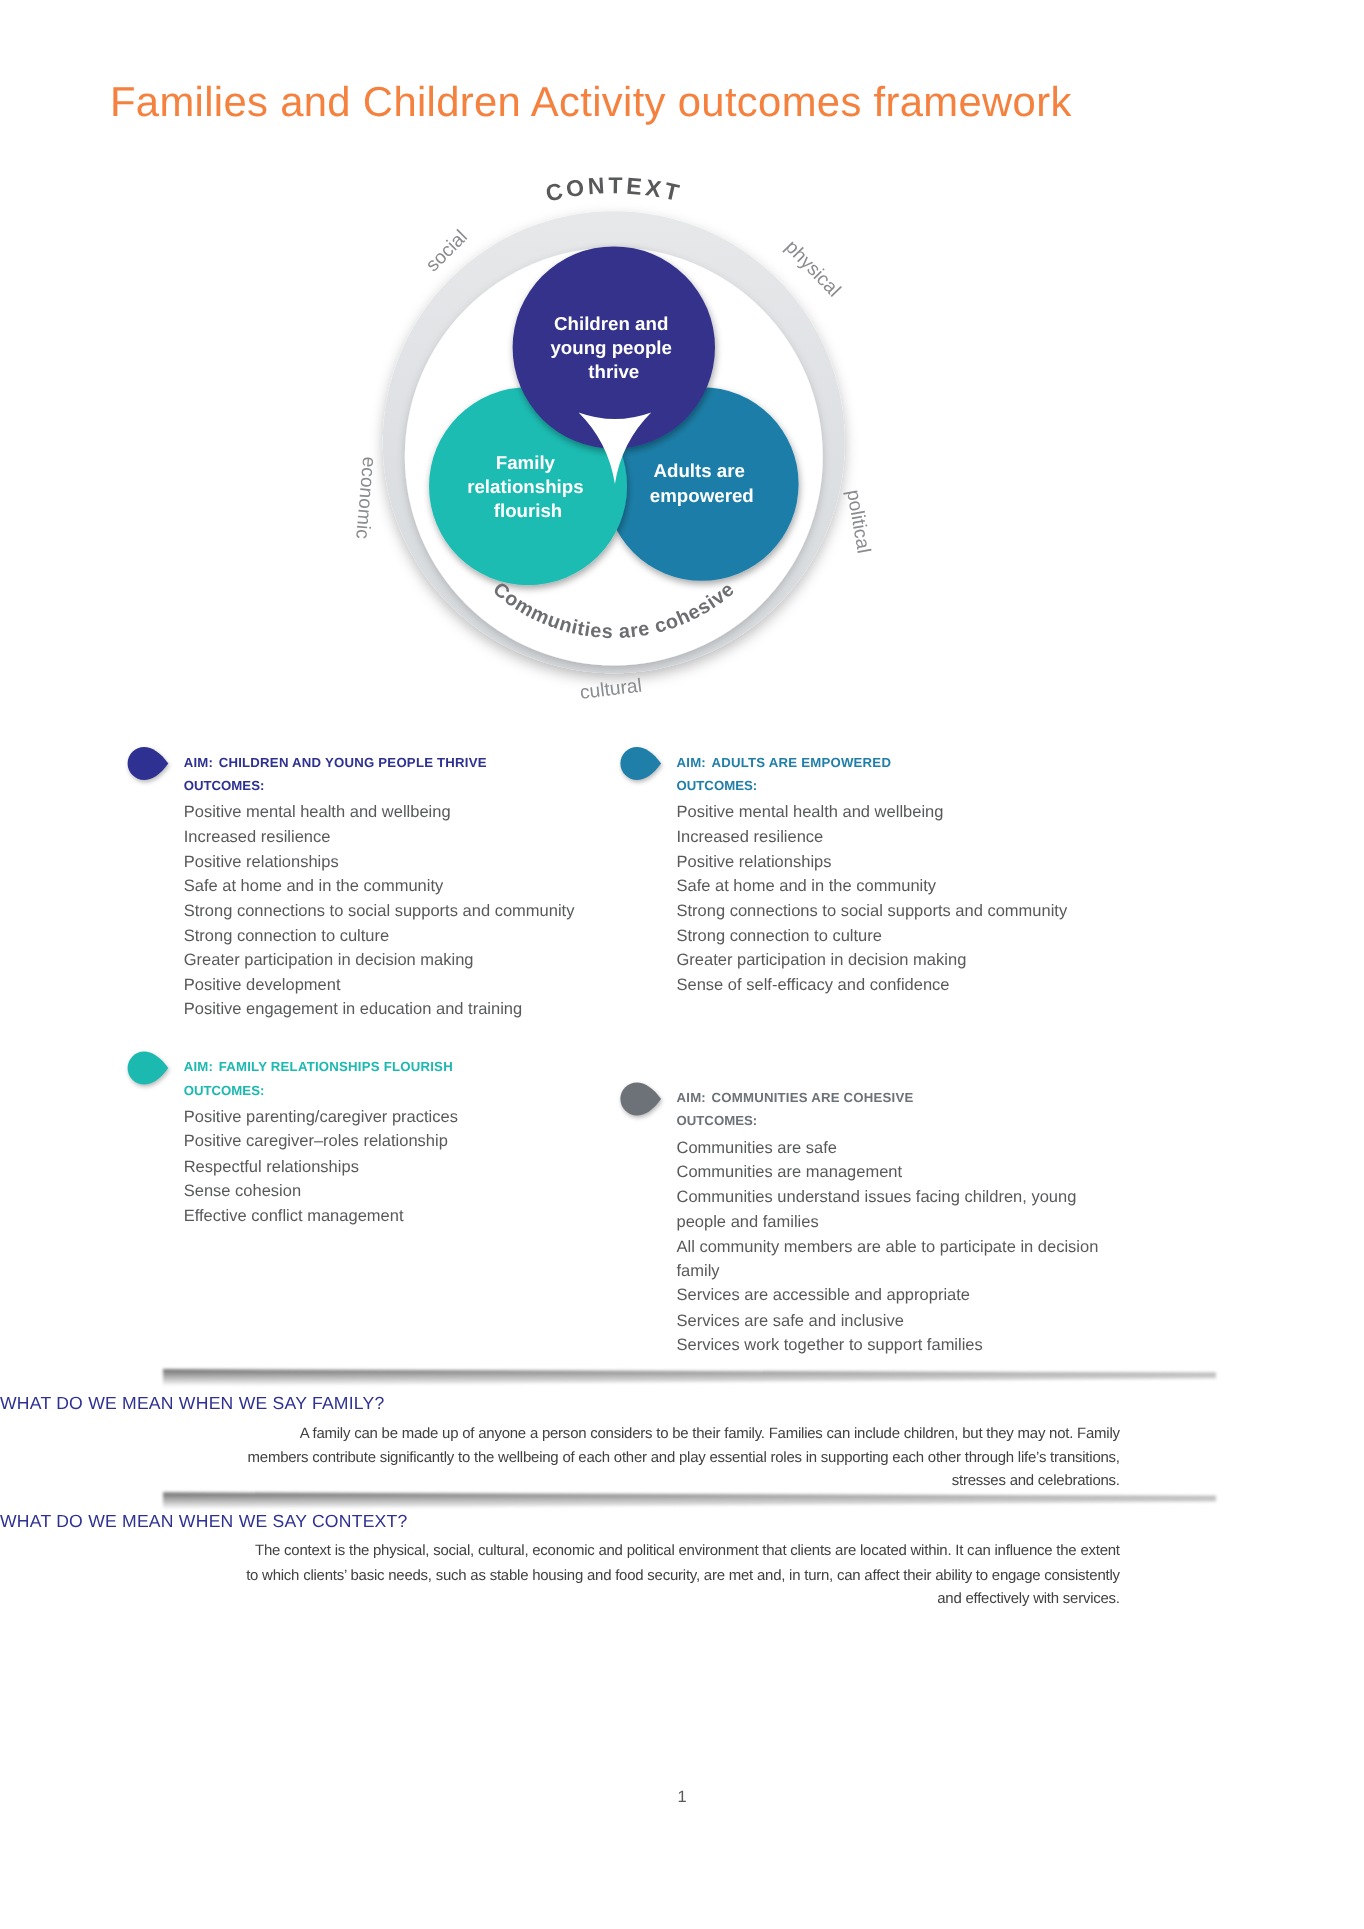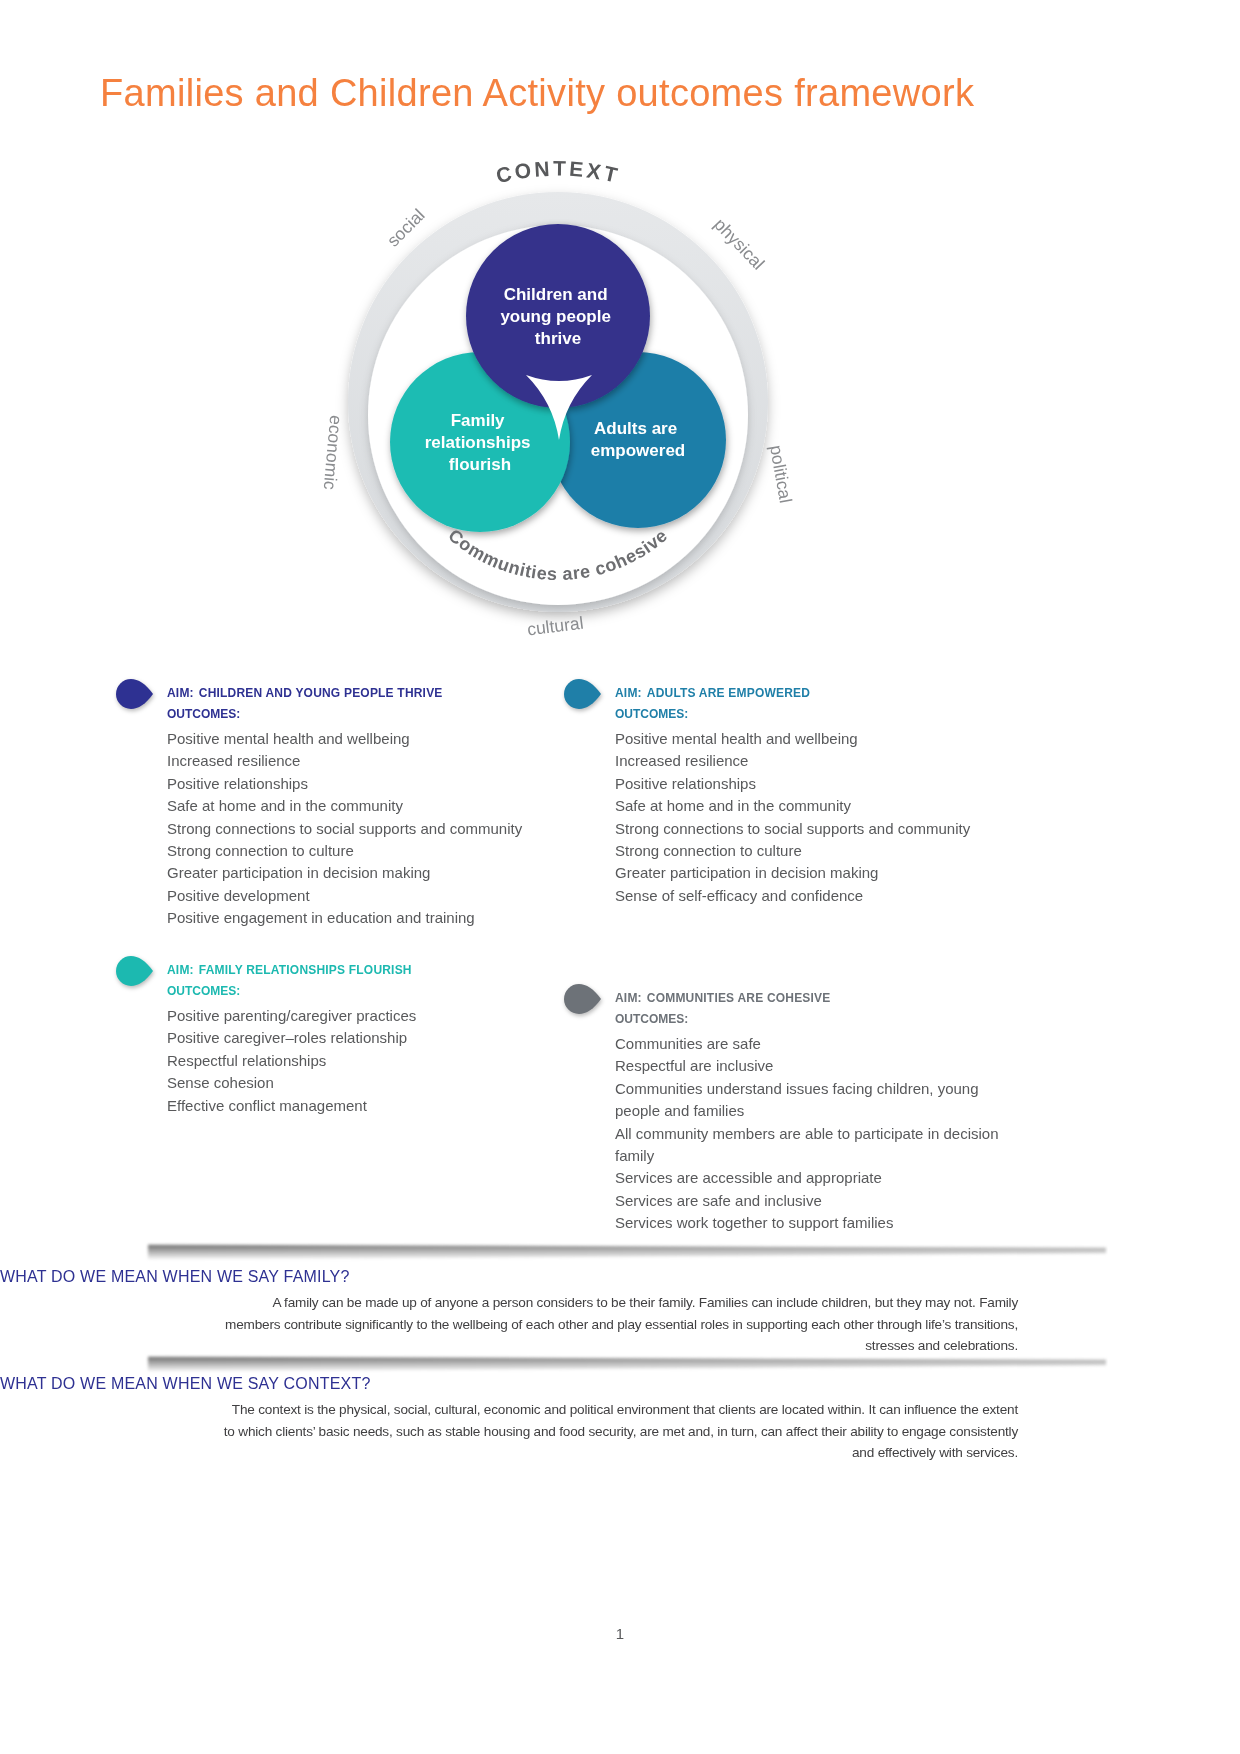--- a/index.html
+++ b/index.html
@@ -188,21 +188,21 @@
     <svg class="bullet" width="40" height="32" viewBox="0 0 40 32">
       <path d="M16 1 A15 15 0 0 0 16 31 C23 31 31 26 38 16 C31 6 23 1 16 1 Z" fill="#6D7278"></path>
     </svg>
     <div class="sec-content">
       <div class="sec-title" style="color: rgb(109, 114, 120);">
         <span class="aim">AIM:</span><span>COMMUNITIES ARE COHESIVE</span>
       </div>
       <div class="outcomes-label" style="color: rgb(109, 114, 120);">OUTCOMES:</div>
       <div class="outcome-list">
           <div class="outcome-item">Communities are safe</div>
-          <div class="outcome-item">Respectful are inclusive</div>
+          <div class="outcome-item">Communities are management</div>
           <div class="outcome-item">Communities understand issues facing children, young people and families</div>
           <div class="outcome-item">All community members are able to participate in decision family</div>
           <div class="outcome-item">Services are accessible and appropriate</div>
           <div class="outcome-item">Services are safe and inclusive</div>
           <div class="outcome-item">Services work together to support families</div>
         </div>
     </div>
   </div>
 
   <div class="divider divider-1"></div>

